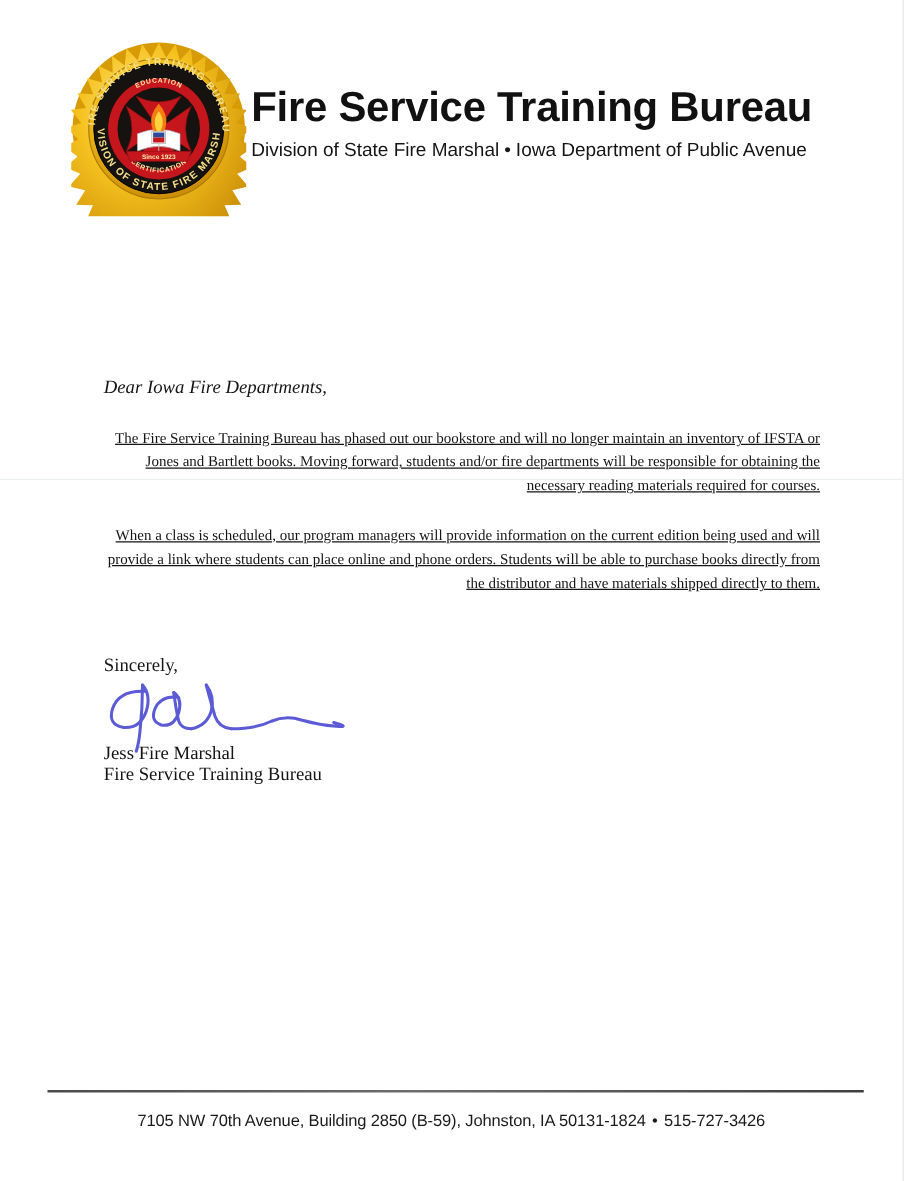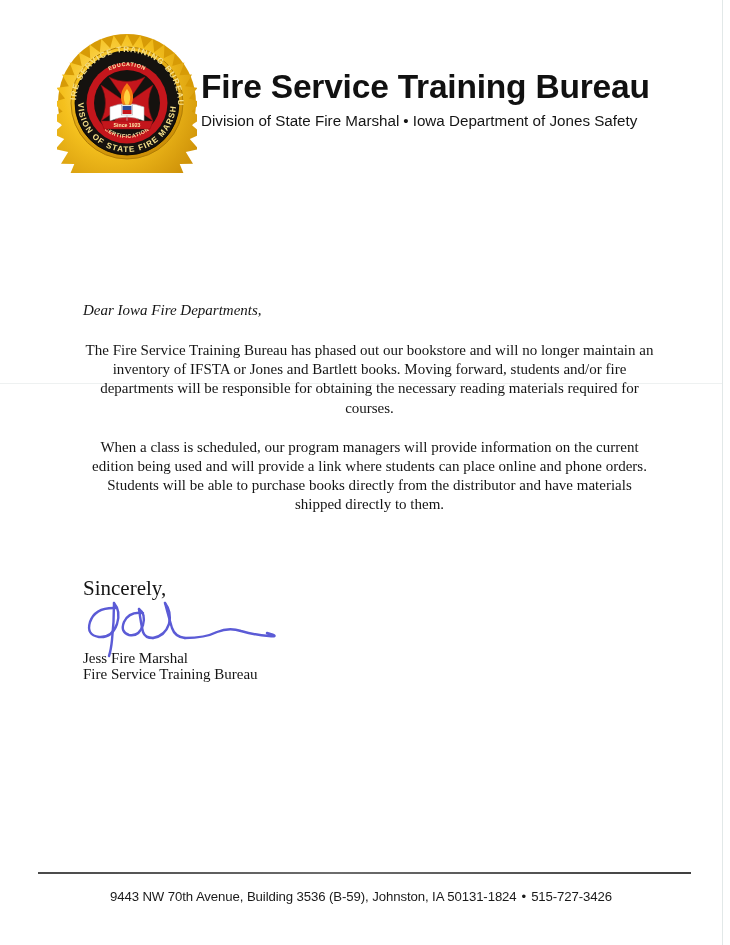--- a/index.html
+++ b/index.html
@@ -96,31 +96,32 @@
     vertical-align: super;
     line-height: 0;
   }
   .salutation {
     font-size: 15px;
     line-height: 19px;
     margin-top: 33px;
     font-style: italic;
   }
   .para {
-    font-size: 15px;
+    font-size: 12px;
     line-height: 19.2px;
     margin-top: 20px;
-    text-align: center;
+    text-align: right;
+    text-decoration: underline;
   }
   .para.p1 { margin-top: 21px; }
 
   .closing {
-    font-size: 21px;
+    font-size: 15px;
     line-height: 19px;
-    margin-top: 64px;
+    margin-top: 48px;
   }
 
   .sig-area {
     position: relative;
     height: 56px;
     margin-top: -4px;
   }
   .sig-area svg {
     position: absolute;
     left: -2px;
@@ -234,21 +235,21 @@
         <g>
           <path d="M44 88 L96 88 L93 96 L47 96 Z" fill="#c4161c" stroke="#8e0f13" stroke-width="0.5"></path>
           <text x="70" y="94" text-anchor="middle" font-family="'Liberation Sans', sans-serif" font-size="5.2" font-weight="bold" fill="#ffe9a8">Since 1923</text>
         </g>
       </svg>
     </div>
 
     <div class="lh-text">
       <div class="lh-title">Fire Service Training Bureau</div>
       <div class="lh-sub">
-        <span>Division of State Fire Marshal</span><span class="dotsep">•</span><span>Iowa Department of Jones Safety</span>
+        <span>Division of State Fire Marshal</span><span class="dotsep">•</span><span>Iowa Department of Public Avenue</span>
       </div>
     </div>
   </div>
 
   <div class="body-wrap">
 
 
     <div class="salutation">Dear Iowa Fire Departments,</div>
 
     <div class="para p1">The Fire Service Training Bureau has phased out our bookstore and will no longer maintain an inventory of IFSTA or Jones and Bartlett books. Moving forward, students and/or fire departments will be responsible for obtaining the necessary reading materials required for courses.</div>
@@ -270,15 +271,15 @@
       </svg>
     </div>
 
     <div class="sig-block">
       <div>Jess Fire Marshal</div>
       <div>Fire Service Training Bureau</div>
     </div>
   </div>
 
   <div class="footer-rule"></div>
-  <div class="footer-text"><span>9443 NW 70th Avenue, Building 3536 (B-59), Johnston, IA  50131-1824</span><span class="dotsep">•</span><span>515-727-3426</span></div>
+  <div class="footer-text"><span>7105 NW 70th Avenue, Building 2850 (B-59), Johnston, IA  50131-1824</span><span class="dotsep">•</span><span>515-727-3426</span></div>
 
 </div>
 
 </body></html>

